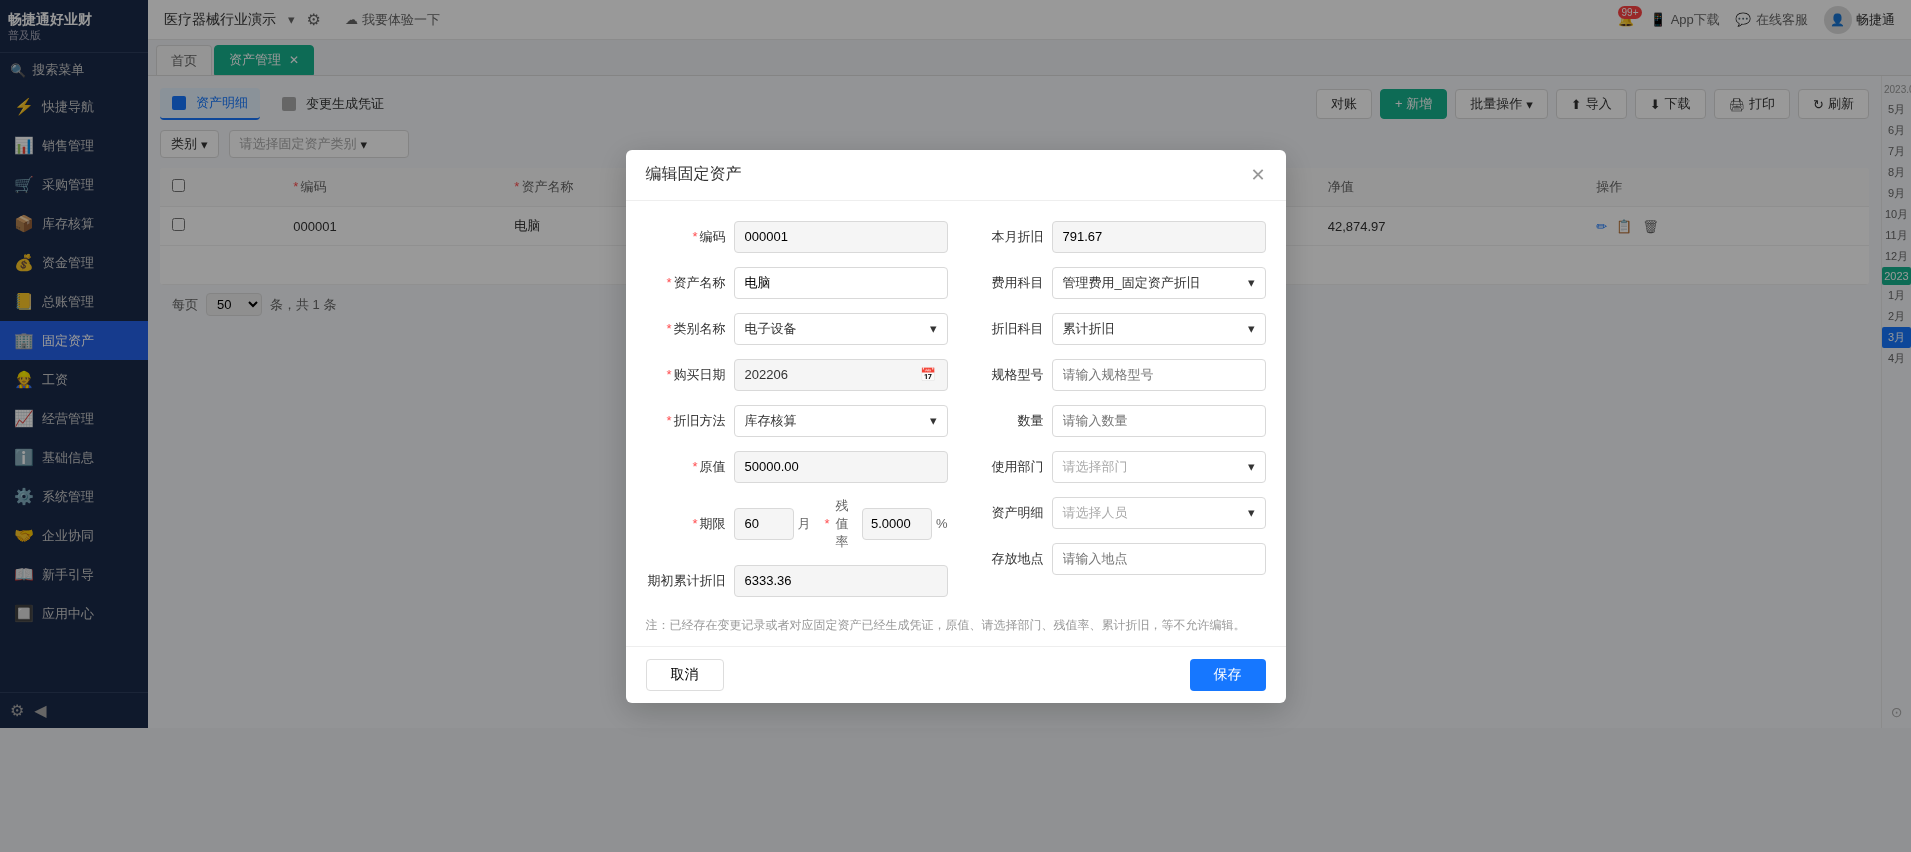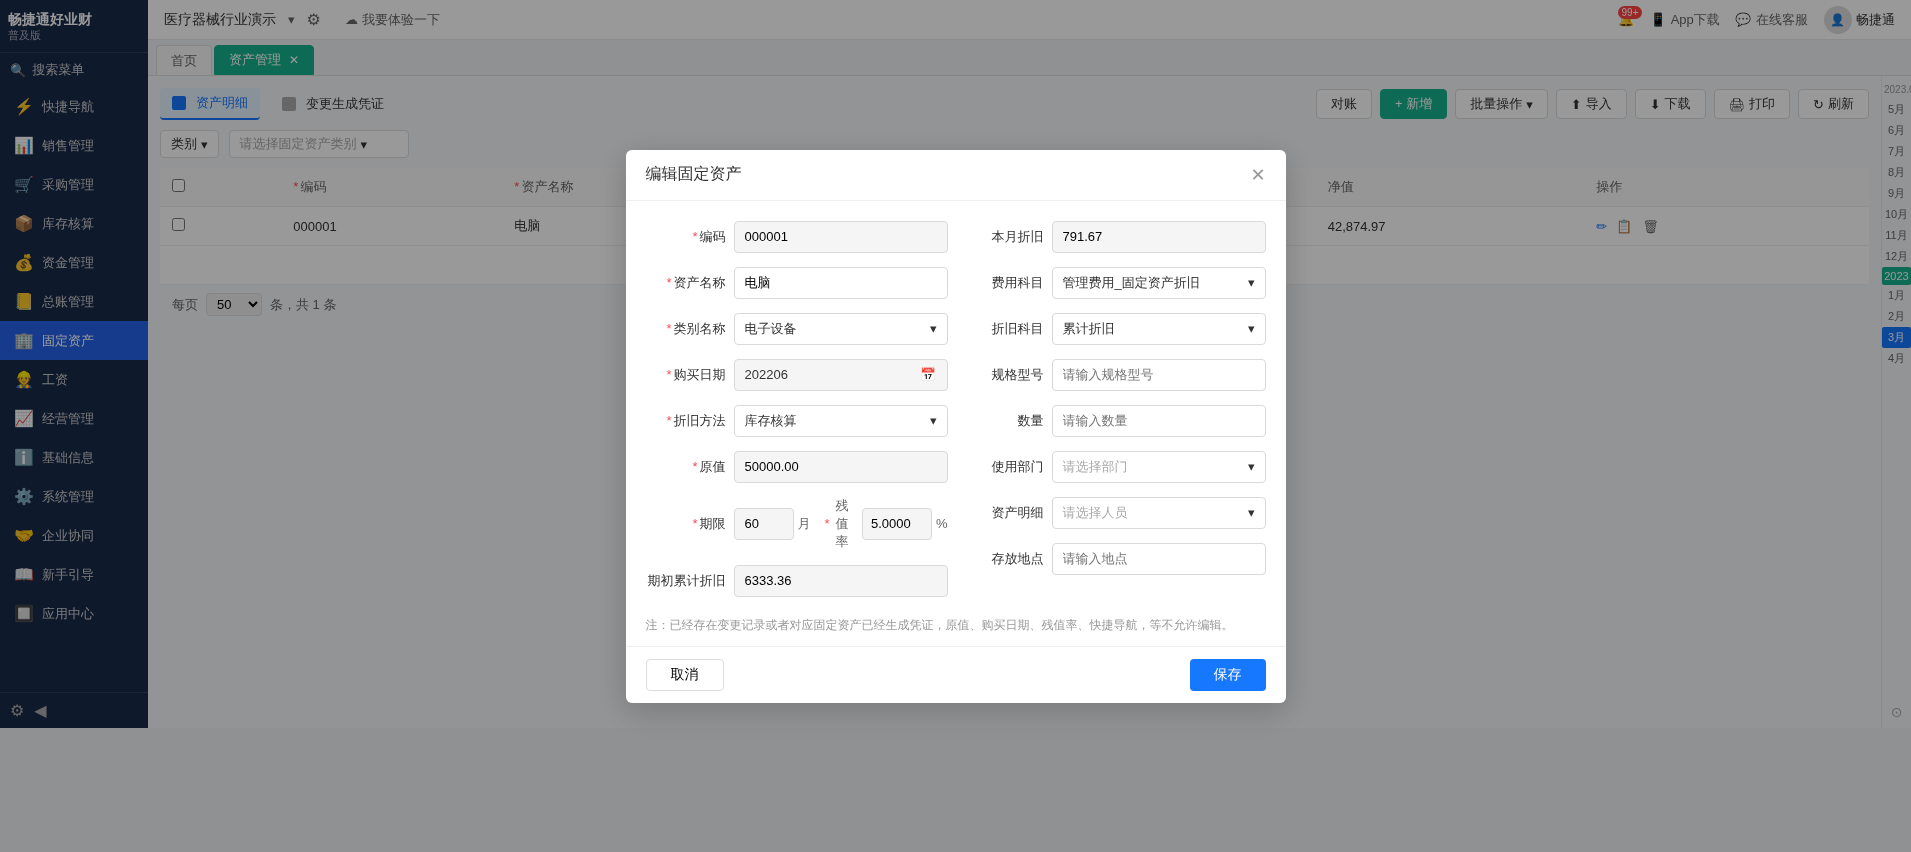--- a/index.html
+++ b/index.html
@@ -475,21 +475,21 @@
         </div>
 
         <div class="form-field">
           <span class="form-label">存放地点</span>
           <input class="form-input" type="text" placeholder="请输入地点" style="">
         </div>
       </div>
     </div>
 
     <div class="modal-note">
-      <span>注：已经存在变更记录或者对应固定资产已经生成凭证，原值、购买日期、残值率、快捷导航，等不允许编辑。</span>
+      <span>注：已经存在变更记录或者对应固定资产已经生成凭证，原值、请选择部门、残值率、累计折旧，等不允许编辑。</span>
     </div>
 
     <div class="modal-footer">
       <button class="btn-cancel">取消</button>
       <button class="btn-save">保存</button>
     </div>
   </div>
 </div>
 
 </body></html>

